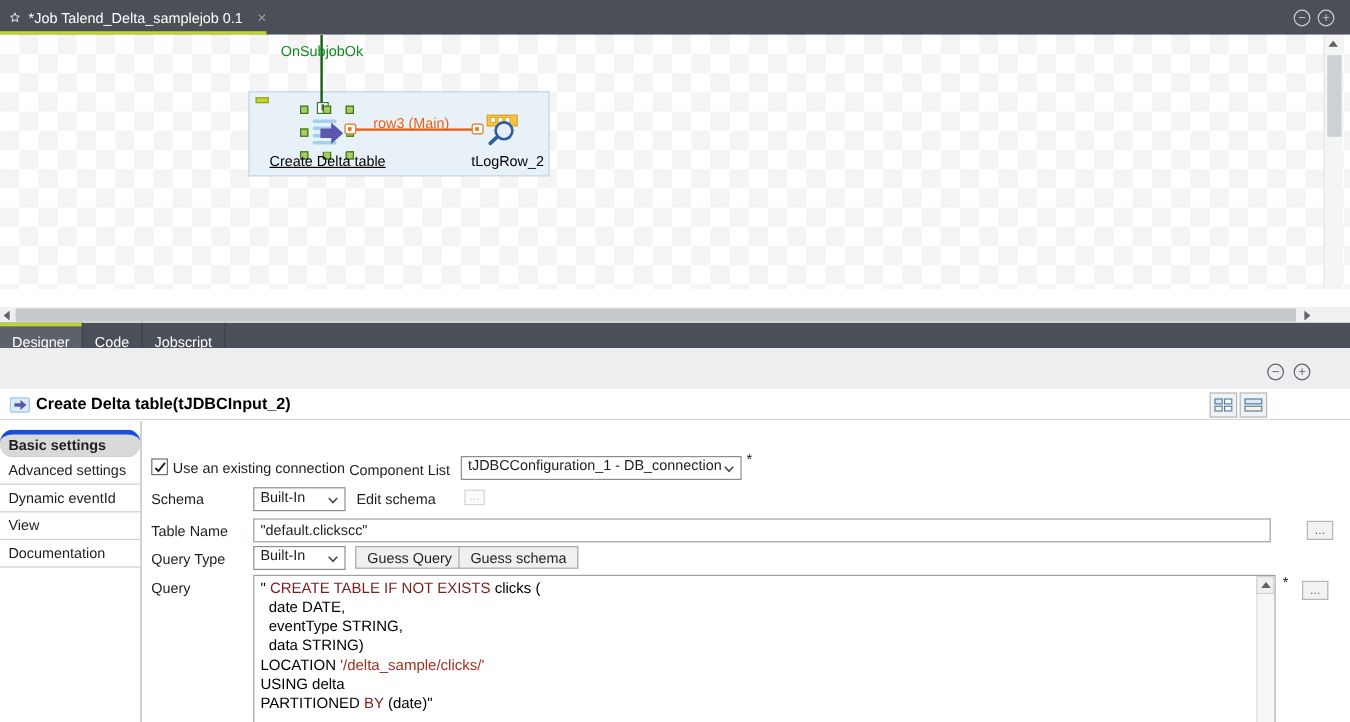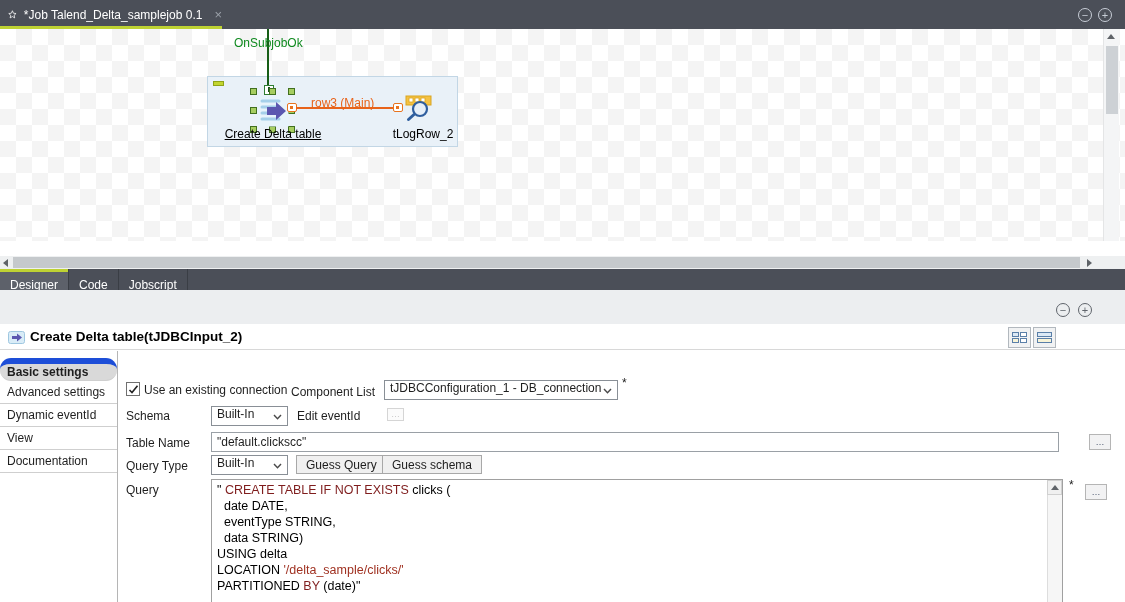--- a/index.html
+++ b/index.html
@@ -71,21 +71,21 @@
   .cp-title { position:absolute; left:30px; top:5px; font-size:13.5px; font-weight:bold; color:#000; white-space:nowrap; }
   .layout-btn { position:absolute; top:3px; width:23px; height:21px; background:#f1f2f3; border:1px solid #b2b8be;
     display:flex; align-items:center; justify-content:center; }
   .lb-grid { display:grid; grid-template-columns:7px 7px; grid-template-rows:5px 5px; gap:1px; }
   .lb-grid div { border:1px solid #5a7fa8; }
   .lb-rows div { width:15px; height:5px; border:1px solid #5a7fa8; }
   .lb-rows div + div { margin-top:1px; }
   
   .sidebar { position:absolute; left:0; top:27px; width:118px; height:251px; border-right:1px solid #b5b5b5; background:#fff; }
   .sb-item { height:23px; display:flex; align-items:center; padding-left:7px; border-bottom:1px solid #cfcfcf; color:#1e1e1e; }
-  .sb-item.first { border-top:6px solid #1d4ed8;border-radius:11px; }
+  .sb-item.first { border-top:4px solid #1d4ed8;border-radius:11px; }
   .sb-item.active { background:#d9d9d9; font-weight:bold; }
   .sb-spacer { height:7px; }
   
   .form { position:absolute; left:118px; top:27px; width:1007px; height:251px; }
   .flabel { position:absolute; white-space:nowrap; color:#1e1e1e; }
   .combo { position:absolute; height:20px; background:#fff; border:1px solid #898f96; display:flex; align-items:flex-start;
     padding:0 20px 0 5px; white-space:nowrap; }
   .combo .chev { position:absolute; right:5px; top:7px; }
   .checkbox { position:absolute; width:14px; height:14px; background:#fff; border:1px solid #707070; display:flex; align-items:center; justify-content:center; }
   .pushbtn { position:absolute; height:19px; background:#f0f0f0; border:1px solid #a8a8a8; display:flex; align-items:center;
@@ -355,21 +355,21 @@
       </div>
       <span class="req" style="left:504px; top:25px;">*</span>
 
       <span class="flabel" style="left:8px; top:58px;">Schema</span>
       <div class="combo" style="left:93px; top:55px; width:77px;">
         <span>Built-In</span>
         <svg class="chev" width="9" height="6">
           <polyline points="1,1 4.5,4.8 8,1" fill="none" stroke="#4a4a4a" stroke-width="1.4"></polyline>
         </svg>
       </div>
-      <span class="flabel" style="left:179px; top:58px;">Edit eventId</span>
+      <span class="flabel" style="left:179px; top:58px;">Edit schema</span>
       <div class="mini-btn disabled" style="left:269px; top:57px; width:17px; height:13px;">
         <span>…</span>
       </div>
 
       <span class="flabel" style="left:8px; top:85px;">Table Name</span>
       <div class="textfield" style="left:93px; top:81px; width:848px;">
         <span>"default.clickscc"</span>
       </div>
       <div class="mini-btn" style="left:971px; top:83px; width:22px; height:16px;">
         <span>…</span>
@@ -388,22 +388,22 @@
       <div class="pushbtn" style="left:264px; top:104px;">
         <span>Guess schema</span>
       </div>
 
       <span class="flabel" style="left:8px; top:132px;">Query</span>
       <div class="query-box">
         <div class="qline"><span class="qp">" </span><span class="qk">CREATE TABLE IF NOT EXISTS</span><span class="qp"> clicks (</span></div>
         <div class="qline qp">  date DATE,</div>
         <div class="qline qp">  eventType STRING,</div>
         <div class="qline qp">  data STRING)</div>
+        <div class="qline"><span class="qp">LOCATION </span><span class="qs">'/delta_sample/clicks/'</span></div>
         <div class="qline qp">USING delta</div>
-        <div class="qline"><span class="qp">LOCATION </span><span class="qs">'/delta_sample/clicks/'</span></div>
         <div class="qline"><span class="qp">PARTITIONED </span><span class="qk">BY</span><span class="qp"> (date)"</span></div>
         <div class="q-scroll">
           <div class="q-up">
               <div class="tri-up"></div>
             </div>
         </div>
       </div>
       <span class="req" style="left:951px; top:127px;">*</span>
       <div class="mini-btn" style="left:967px; top:133px; width:22px; height:16px;">
         <span>…</span>

